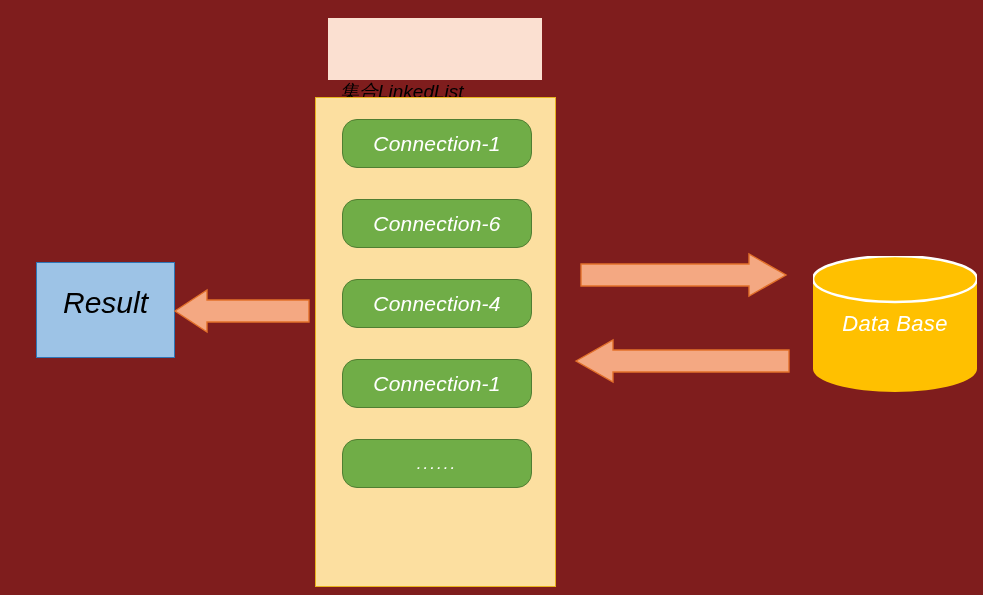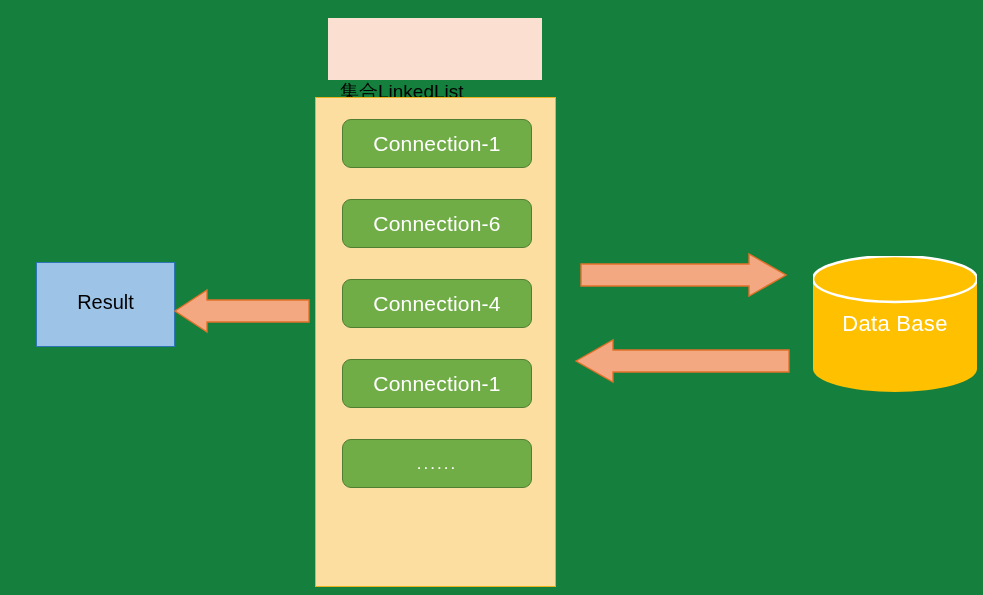--- a/index.html
+++ b/index.html
@@ -7,22 +7,23 @@
     padding: 0;
     background: #ffffff;
   }
   body {
     font-family: "Liberation Sans", "DejaVu Sans", sans-serif;
   }
   #canvas {
     position: relative;
     width: 983px;
     height: 595px;
-    background: #15803d;
+    background: #7f1d1d;
     overflow: hidden;
+    font-style: italic;
   }
 
   
   .annotation-label {
     position: absolute;
     left: 328px;
     top: 18px;
     width: 214px;
     height: 62px;
     background: #FBE0D1;
@@ -52,46 +53,46 @@
   }
 
   
   .connection-box {
     position: absolute;
     left: 26px;
     width: 190px;
     height: 49px;
     background: #70AD47;
     border: 1px solid #507E32;
-    border-radius: 9px;
+    border-radius: 15px;
     box-sizing: border-box;
     color: #ffffff;
     font-size: 21px;
     line-height: 47px;
     text-align: center;
     letter-spacing: 0.2px;
     font-family: "Liberation Sans", "DejaVu Sans", sans-serif;
   }
   .connection-box.ellipsis-box {
     font-size: 17px;
     letter-spacing: 2px;
   }
 
   
   .result-box {
     position: absolute;
     left: 36px;
     top: 262px;
     width: 139px;
-    height: 85px;
+    height: 96px;
     background: #9DC3E6;
     border: 1px solid #2E75B6;
     box-sizing: border-box;
     color: #000000;
-    font-size: 20px;
+    font-size: 30px;
     line-height: 79px;
     text-align: center;
     font-family: "Liberation Sans", "DejaVu Sans", sans-serif;
   }
 
   
   .arrow {
     position: absolute;
   }
   .arrow svg {

